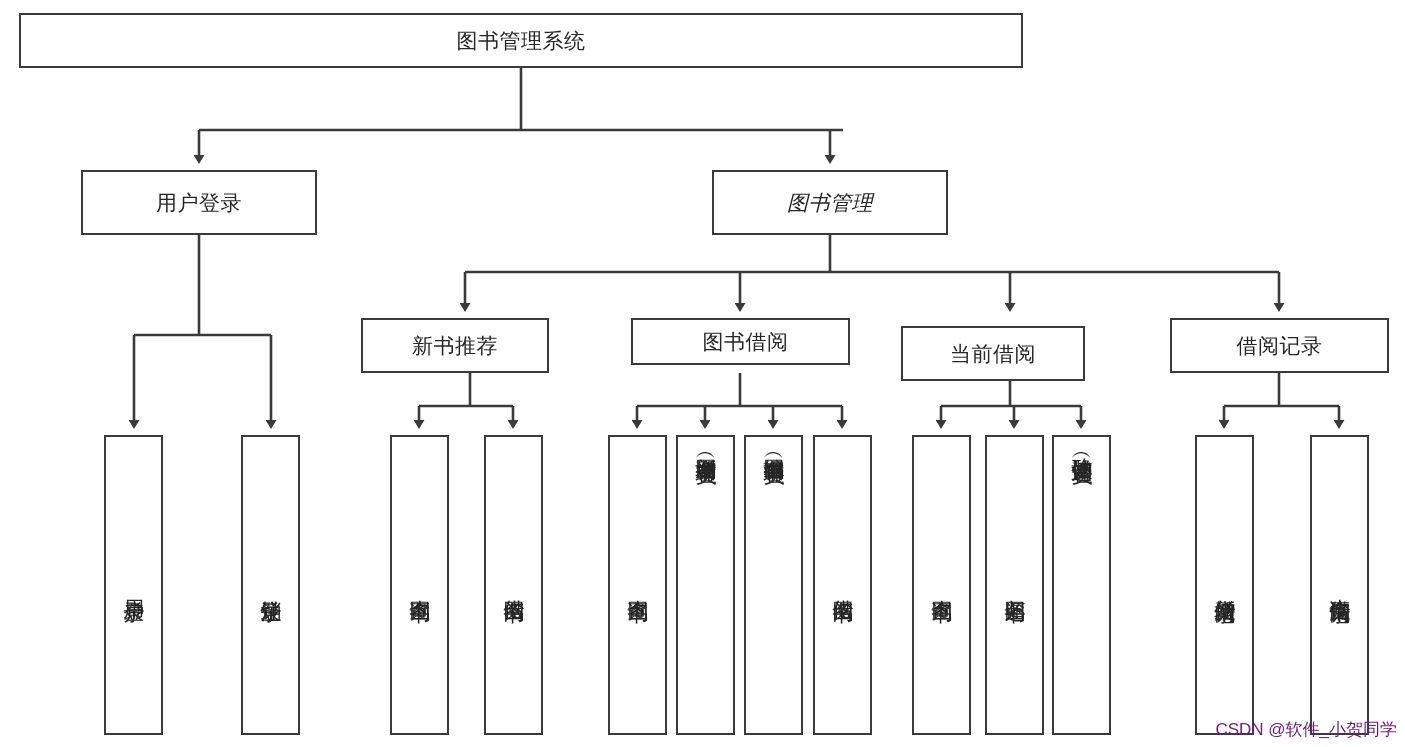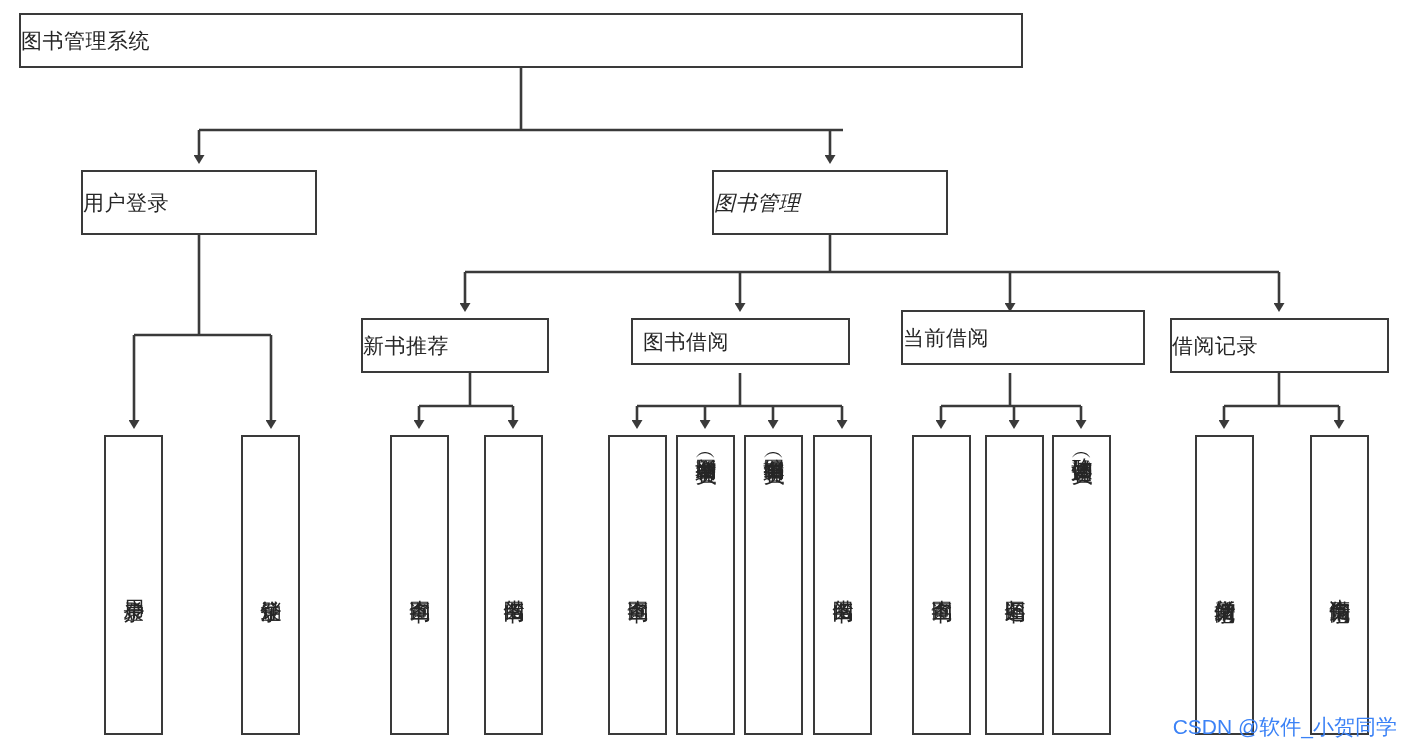--- a/index.html
+++ b/index.html
@@ -26,20 +26,21 @@
     width: 1405px;
     height: 747px;
   }
   .node-box {
     position: absolute;
     box-sizing: border-box;
     border: 2px solid #3a3a3a;
     background: #ffffff;
     display: flex;
     align-items: center;
+    justify-content: center;
   }
   .node-label-h {
     font-size: 21px;
     color: #262626;
     letter-spacing: 0.5px;
     white-space: nowrap;
     line-height: 1;
   }
   .node-label-v {
     font-size: 21px;
@@ -62,22 +63,22 @@
     overflow: hidden;
   }
   .leaf-box.align-top {
     align-items: flex-start;
     padding-top: 4px;
   }
   #watermark {
     position: absolute;
     right: 8px;
     bottom: 6px;
-    font-size: 21px;
-    color: #3b82f6;
+    font-size: 17px;
+    color: #701a75;
     white-space: nowrap;
     pointer-events: none;
   }
 </style>
 </head>
 <body>
 
 <div id="diagram-root">
 
   <svg class="diagram-canvas" viewBox="0 0 1405 747">
@@ -152,21 +153,21 @@
   <div class="node-box" id="node-l1-1" style="left: 712px; top: 170px; width: 236px; height: 65px; font-style: italic;">
     <span class="node-label-h">图书管理</span>
   </div>
 
   <div class="node-box" id="node-l2-0" style="left: 361px; top: 318px; width: 188px; height: 55px;">
     <span class="node-label-h">新书推荐</span>
   </div>
   <div class="node-box" id="node-l2-1" style="left: 631px; top: 318px; width: 219px; height: 47px; padding-left: 10px;">
     <span class="node-label-h">图书借阅</span>
   </div>
-  <div class="node-box" id="node-l2-2" style="left: 901px; top: 310px; width: 244px; height: 55px;">
+  <div class="node-box" id="node-l2-2" style="left: 901px; top: 326px; width: 184px; height: 55px;">
     <span class="node-label-h">当前借阅</span>
   </div>
   <div class="node-box" id="node-l2-3" style="left: 1170px; top: 318px; width: 219px; height: 55px;">
     <span class="node-label-h">借阅记录</span>
   </div>
 
   <div class="leaf-box" id="leaf-0" style="left: 104px; top: 435px; width: 59px; height: 300px;">
     <span class="node-label-v">用户登录</span>
   </div>
   <div class="leaf-box" id="leaf-1" style="left: 241px; top: 435px; width: 59px; height: 300px;">

